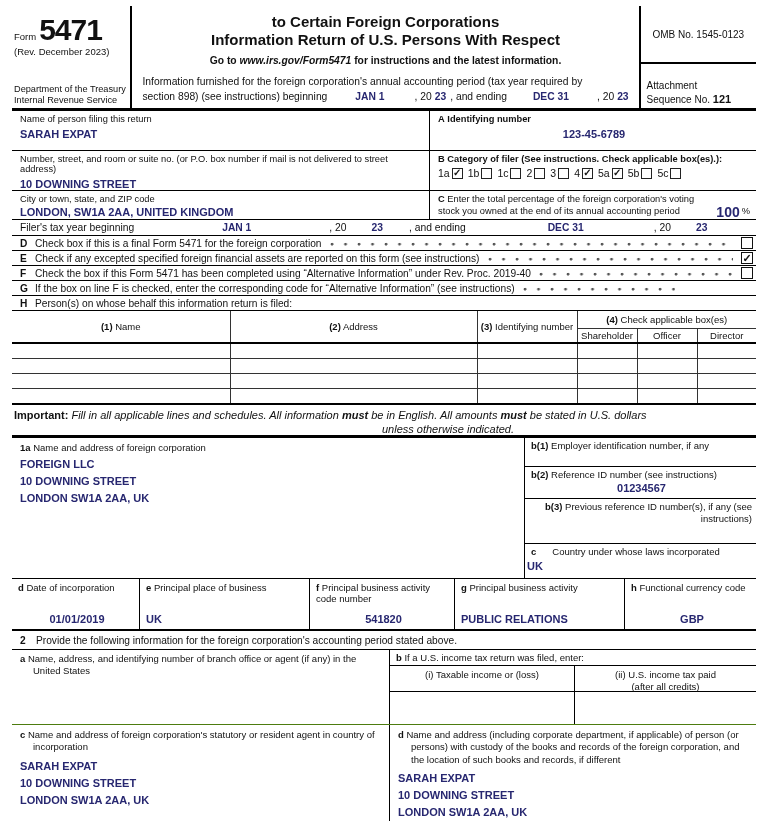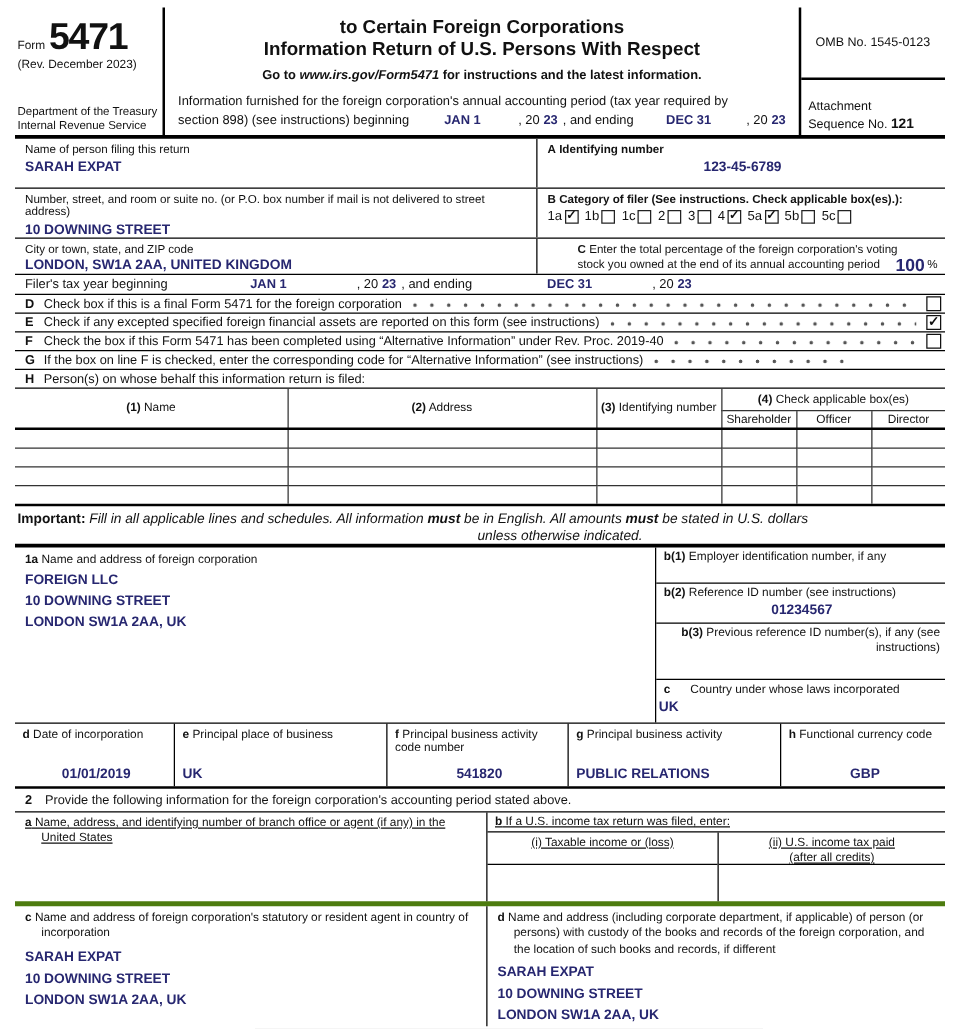--- a/index.html
+++ b/index.html
@@ -27,36 +27,36 @@
   .f2row { display: flex; font-size: 10.3px; white-space: nowrap; }
   .ml3{margin-left:3px}.ml4{margin-left:4px}.ml26{margin-left:26px}.ml28{margin-left:28px}
   .ml30{margin-left:30px}.ml48{margin-left:48px}.ml56{margin-left:56px}.ml60{margin-left:60px}.ml66{margin-left:66px}
   .hdr-right { width: 123px; display: flex; flex-direction: column; font-size: 10px; justify-content: space-between; }
   .omb { height: 58px; display: flex; align-items: center; justify-content: center; border-bottom: 2px solid #000; }
   .attach { padding: 7px 2px 2px 6px; line-height: 1.3; }
   .attach .no { font-weight: bold; font-size: 11px; }
 
   
   .frow { display: flex; border-bottom: 1px solid #000; overflow: hidden; }
-  .r1 { height: 40px; } .r2 { height: 40px; } .r3 { height: 29px; gap: 24px; }
+  .r1 { height: 40px; } .r2 { height: 40px; } .r3 { height: 29px; }
   .lcell { width: 418px; border-right: 1px solid #000; padding: 3px 4px 0 8px; }
   .rcell { flex: 1; padding: 3px 6px 0 8px; position: relative; }
   .flabel { font-size: 9.3px; }
   .fvalue { font-size: 11px; margin-top: 4px; }
   .center { text-align: center; }
   .catrow { display: flex; align-items: center; margin-top: 3px; font-size: 10.5px; }
   .cat { display: flex; align-items: center; margin-right: 5px; }
   .cb { width: 11px; height: 11px; border: 1.3px solid #222; background: #fff; display: inline-flex; align-items: center; justify-content: center; margin-left: 2px; flex: none; }
   .cb.checked::after { content: "✓"; font-size: 10px; font-weight: bold; color: #111; line-height: 1; }
   .c-l2 { display: flex; font-size: 9.3px; margin-top: 2px; }
   .c-l2 .sp { flex: 1; }
   .c-l2 .val { font-size: 14px; margin-top: -2px; }
 
   
-  .tyrow { display: flex; align-items: center; height: 16px; border-bottom: 1px solid #000; font-size: 10.3px; padding-left: 8px; white-space: nowrap; }
+  .tyrow { display: flex; align-items: center; height: 16px; border-bottom: 1px solid #000; font-size: 10.3px; padding-left: 8px; white-space: nowrap; gap: 22px; }
   .ckrow { display: flex; align-items: center; height: 15px; border-bottom: 1px solid #000; font-size: 10.2px; padding: 0 3px 0 8px; }
   .ckl { font-weight: bold; width: 15px; flex: none; }
   .leader { flex: 1; align-self: stretch; margin: 0 8px; background-image: radial-gradient(circle at 2px 58%, #555 1.2px, transparent 1.7px); background-size: 13.5px 100%; background-repeat: repeat-x; }
   .leader.short { margin-right: 44px; }
   .ckbox { width: 12px; height: 12px; border: 1.4px solid #111; display: inline-flex; align-items: center; justify-content: center; flex: none; background:#fff; }
   .ckbox.checked::after { content: "✓"; font-size: 11px; font-weight: bold; line-height: 1; }
 
   
   .htable-wrap { border-bottom: 2px solid #000; }
   table.htable { width: 744px; border-collapse: collapse; border-style: hidden; font-size: 9.5px; table-layout: fixed; }
@@ -90,21 +90,21 @@
   
   .dhrow { display: flex; height: 52px; border-bottom: 2px solid #000; font-size: 9.5px; }
   .dh { border-right: 1px solid #000; padding: 3px 3px 4px 6px; display: flex; flex-direction: column; overflow: hidden; }
   .dh:last-child { border-right: none; }
   .dh .fvalue { margin-top: auto; }
   .w1{width:128px}.w2{width:170px}.w3{width:145px}.w4{width:170px}.w5{flex:1}
 
   
   .l2row { display: flex; align-items: center; height: 19px; border-bottom: 1px solid #000; font-size: 10.2px; padding-left: 8px; }
   .l2num { font-weight: bold; width: 16px; flex: none; }
-  .sec2 { display: flex; height: 75px; border-bottom: 4px solid #4d7c0f; font-size: 9.5px; text-decoration: underline; }
+  .sec2 { display: flex; height: 75px; border-bottom: 1px solid #4d7c0f; font-size: 9.5px; }
   .sec2-a { width: 378px; border-right: 1px solid #000; padding: 3px 10px 0 8px; }
   .sec2-b { flex: 1; display: flex; flex-direction: column; }
   .btop { height: 16px; border-bottom: 1px solid #000; padding: 2px 4px 0 6px; }
   .bcols { display: flex; flex: 1; }
   .bi { width: 185px; border-right: 1px solid #000; display: flex; flex-direction: column; }
   .bii { flex: 1; display: flex; flex-direction: column; }
   .bhead { height: 26px; border-bottom: 1px solid #000; text-align: center; padding-top: 3px; line-height: 1.25; }
   .bbody { flex: 1; }
 
   

